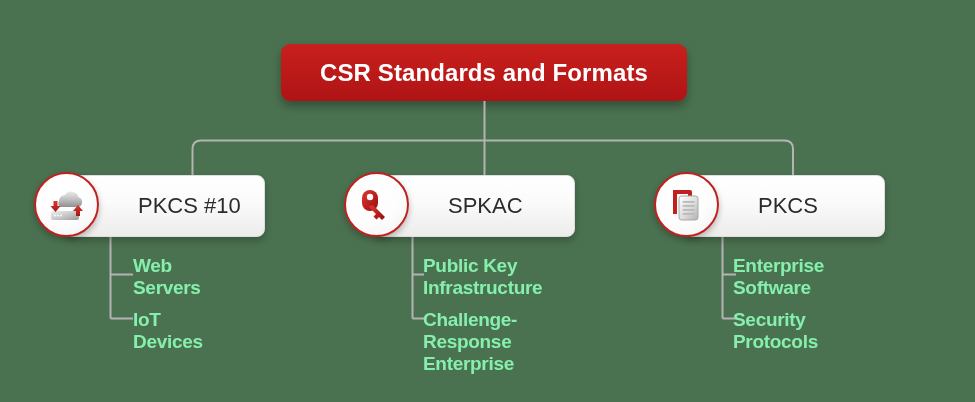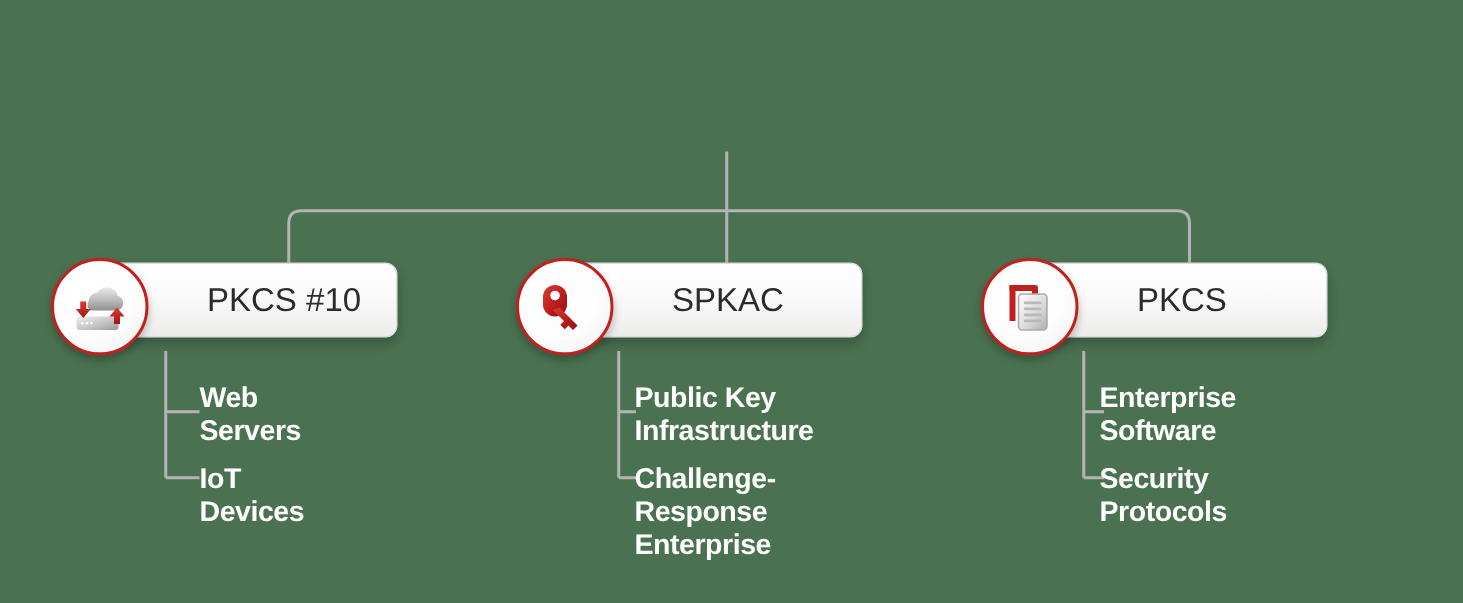--- a/index.html
+++ b/index.html
@@ -55,21 +55,21 @@
   
   .branch {
     position: absolute;
     top: 175px;
   }
   .node-box {
     position: absolute;
     left: 65px;
     top: 0;
     width: 200px;
-    height: 50px;
+    height: 62px;
     border-radius: 8px;
     background: linear-gradient(180deg, #ffffff 0%, #fbfbfb 42%, #ececeb 100%);
     border: 1px solid #dedede;
     box-shadow: 0 4px 7px rgba(0,0,0,0.22);
     box-sizing: border-box;
     display: flex;
     align-items: center;
   }
   .node-label {
     margin-left: 72px;
@@ -96,21 +96,21 @@
   }
   .icon-badge svg { display: block; }
 
   
   .leaf-list {
     position: absolute;
     top: 255px;
   }
   .leaf-item {
     position: absolute;
-    color: #ffffff;
+    color: #86efac;
     font-size: 19px;
     font-weight: bold;
     line-height: 22px;
     letter-spacing: -0.3px;
     white-space: pre-line;
   }
   .leaf-item.l1 { top: 0px; }
   .leaf-item.l2 { top: 54px; }
 
   .g1 { left: 100px; }
@@ -118,20 +118,23 @@
   .g3 { left: 700px; }
   .g1 .leaf-item { left: 33px; }
   .g2 .leaf-item { left: 33px; }
   .g3 .leaf-item { left: 33px; }
 </style>
 </head>
 <body>
 
 <div id="diagram">
 
+  <div class="root-banner">
+    <span class="root-title">CSR Standards and Formats</span>
+  </div>
 
   <svg id="connectors" viewBox="0 0 975 402" width="975" height="402" fill="none">
 
     <path d="M484.5 101 L484.5 140.5" stroke="#b4b4b4" stroke-width="2"></path>
 
     <path d="M192.5 175 L192.5 149 Q192.5 140.5 201 140.5 L784.5 140.5 Q793 140.5 793 149 L793 175" stroke="#b4b4b4" stroke-width="2" stroke-linecap="butt"></path>
 
     <path d="M484.5 140.5 L484.5 175" stroke="#b4b4b4" stroke-width="2"></path>
 
     <path d="M110.5 234 L110.5 318.5" stroke="#b4b4b4" stroke-width="2"></path>

